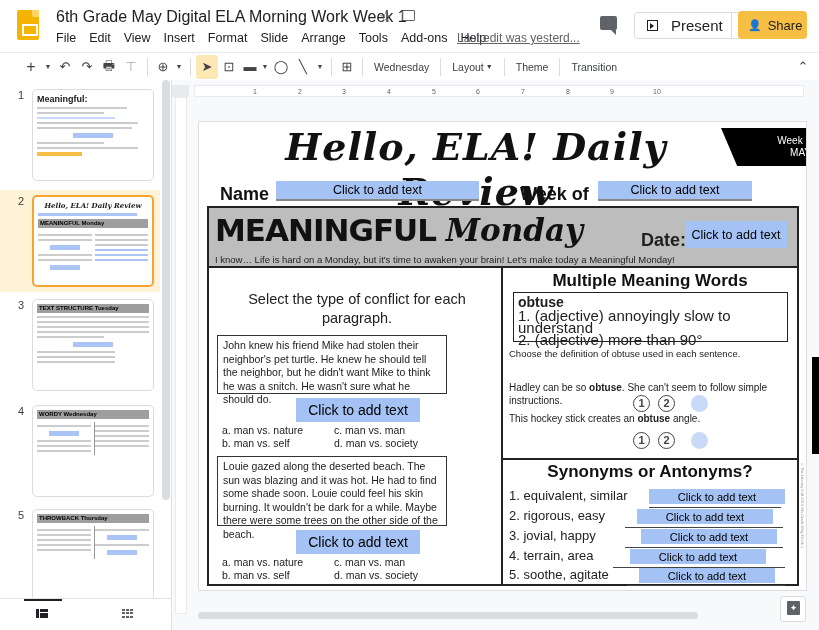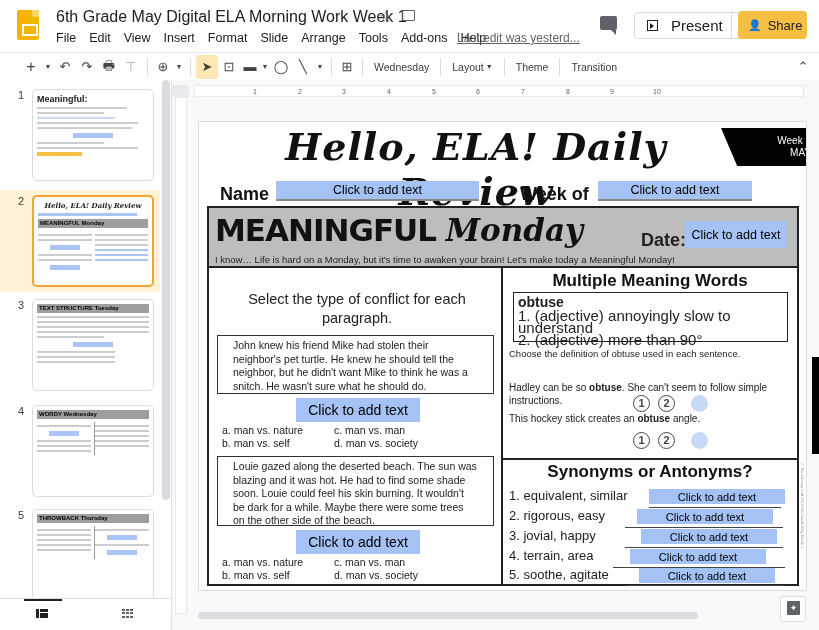--- a/index.html
+++ b/index.html
@@ -68,21 +68,21 @@
 .mm-box{position:absolute;left:8px;top:84px;width:592px;height:380px;border:2px solid #222}
 .mm-head{position:absolute;left:0;top:0;width:588px;height:60px;background:#bdbdbd;border-bottom:2px solid #222}
 .mm-title{position:absolute;left:6px;top:4px;font-size:31px;font-weight:bold;letter-spacing:-1px;color:#111;font-family:"DejaVu Sans",sans-serif}
 .mm-title i{font-family:"DejaVu Serif",serif;font-weight:bold;letter-spacing:0}
 .mm-sub{position:absolute;left:6px;top:46px;font-size:9.5px;color:#222}
 .date-lbl{position:absolute;left:432px;top:22px;font-size:18px;font-weight:bold}
 .col-left{position:absolute;left:0;top:60px;width:294px;height:316px;border-right:2px solid #222}
 .col-right{position:absolute;left:294px;top:60px;width:294px;height:316px}
 .sec-h{position:absolute;width:100%;text-align:center;font-weight:bold;font-size:17px;color:#111}
 .sec-sub{position:absolute;left:10px;width:276px;text-align:center;font-size:14.5px;color:#222;line-height:19px}
-.passage{position:absolute;left:8px;width:277px;border:1.5px solid #333;padding:3px 15px;font-size:10.5px;line-height:13.5px;color:#222}
+.passage{position:absolute;left:8px;width:230px;border:1.5px solid #333;padding:3px 5px;font-size:10.5px;line-height:13.5px;color:#222}
 .choices{position:absolute;left:13px;width:260px;font-size:10.5px;color:#222;display:grid;grid-template-columns:112px 150px;line-height:12.5px}
 .def-box{position:absolute;left:10px;top:24px;width:275px;height:50px;border:1.5px solid #222;padding:1px 4px}
 .def-box .w{font-size:14px;font-weight:bold}
 .def-box .d{font-size:15px;line-height:12px;color:#222}
 .rtext{position:absolute;left:6px;font-size:10px;color:#222;width:285px;line-height:13px}
 .circ{position:absolute;width:17px;height:17px;border:1.5px solid #444;border-radius:50%;font-size:11px;font-weight:bold;text-align:center;line-height:14px;color:#444}
 .circ.blank{border:none;background:#c9daf8}
 .syn-box{position:absolute;left:0;top:190px;width:294px;height:126px;border-top:2px solid #222}
 .syn-item{position:absolute;left:6px;font-size:13px;color:#222}
 .uline{position:absolute;height:1px;background:#444}

